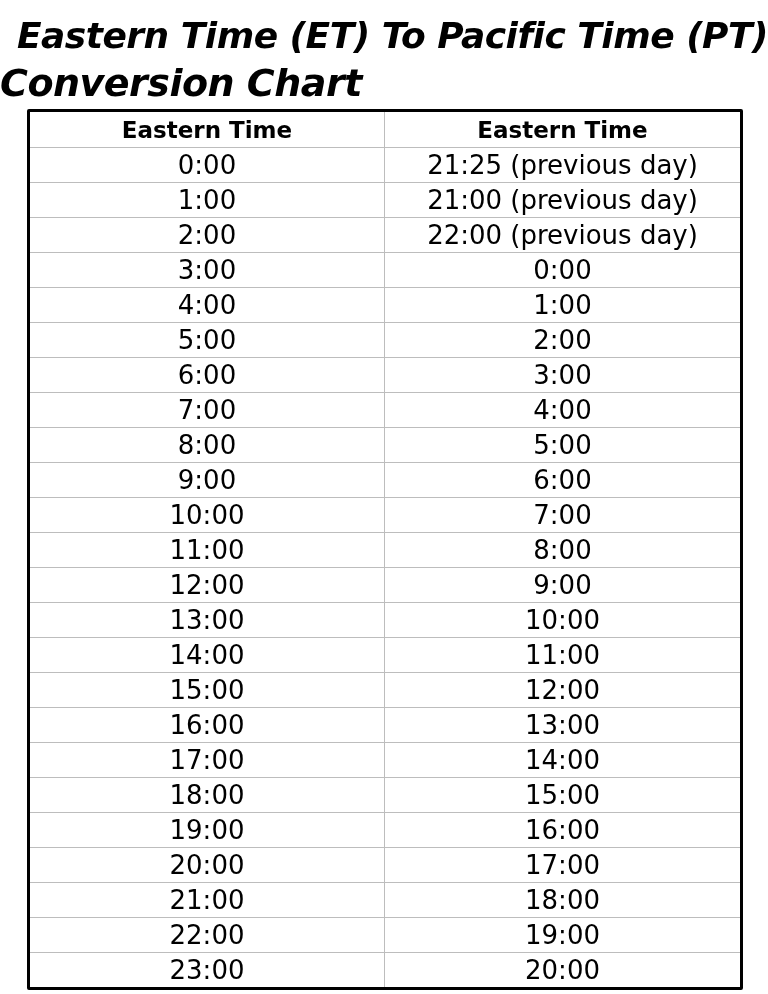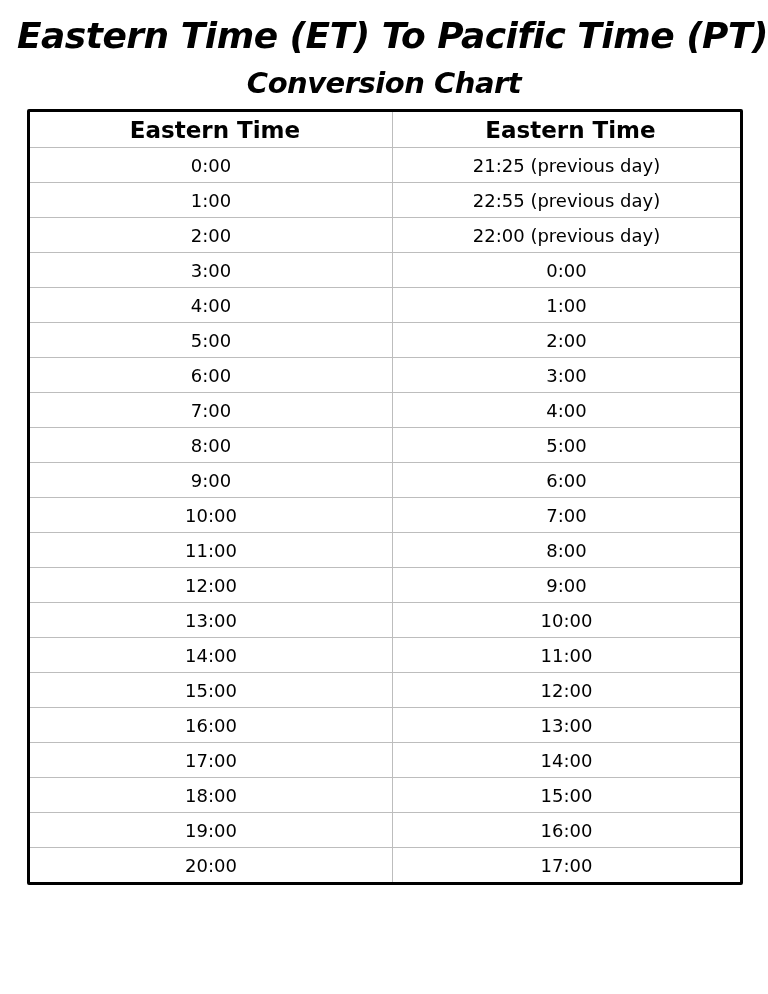--- a/index.html
+++ b/index.html
@@ -1,27 +1,27 @@
 <!DOCTYPE html>
 <html><head>
   <meta charset="utf-8">
   <style>
     html, body { margin: 0; padding: 0; background: #ffffff; }
     body { width: 768px; height: 994px; position: relative; overflow: hidden; font-family: "DejaVu Sans", sans-serif; color: #000; }
     .title { position: absolute; left: 0; width: 768px; top: 14px; text-align: right; font-weight: bold; font-style: italic; font-size: 36px; line-height: 44px; letter-spacing: -0.5px; white-space: nowrap; }
-    .subtitle { position: absolute; left: 0; width: 768px; top: 64px; text-align: center; font-weight: bold; font-style: italic; font-size: 29px; line-height: 38px; letter-spacing: -0.5px; }
+    .subtitle { position: absolute; left: 0; width: 768px; top: 64px; font-weight: bold; font-style: italic; font-size: 38px; line-height: 38px; letter-spacing: -0.5px; }
     .table-wrap { position: absolute; left: 27px; top: 109px; width: 710px; border: 3px solid #000; border-radius: 2px; }
     table { border-collapse: collapse; width: 100%; table-layout: fixed; }
     th, td { text-align: center; padding: 0; border: 1px solid #bdbdbd; }
-    tr:first-child th { border-top: none; padding-left: 8px; }
+    tr:first-child th { border-top: none; }
     tr:last-child td { border-bottom: none; }
     th:first-child, td:first-child { border-left: none; width: 354px; }
     th:last-child, td:last-child { border-right: none; }
     th { height: 35px; font-size: 23px; font-weight: bold; }
-    td { height: 34px; font-size: 18px; }
+    td { height: 34px; font-size: 26px; }
   </style>
 </head>
 <body>
 
 <div class="title">Eastern Time (ET) To Pacific Time (PT)</div>
 <div class="subtitle">Conversion Chart</div>
 
 <div class="table-wrap">
   <table>
     <thead>
@@ -30,21 +30,21 @@
         <th>Eastern Time</th>
       </tr>
     </thead>
     <tbody id="table-body">
         <tr>
           <td>0:00</td>
           <td>21:25 (previous day)</td>
         </tr>
         <tr>
           <td>1:00</td>
-          <td>22:55 (previous day)</td>
+          <td>21:00 (previous day)</td>
         </tr>
         <tr>
           <td>2:00</td>
           <td>22:00 (previous day)</td>
         </tr>
         <tr>
           <td>3:00</td>
           <td>0:00</td>
         </tr>
         <tr>
@@ -108,15 +108,27 @@
           <td>15:00</td>
         </tr>
         <tr>
           <td>19:00</td>
           <td>16:00</td>
         </tr>
         <tr>
           <td>20:00</td>
           <td>17:00</td>
         </tr>
+        <tr>
+          <td>21:00</td>
+          <td>18:00</td>
+        </tr>
+        <tr>
+          <td>22:00</td>
+          <td>19:00</td>
+        </tr>
+        <tr>
+          <td>23:00</td>
+          <td>20:00</td>
+        </tr>
       </tbody>
   </table>
 </div>
 
 </body></html>

